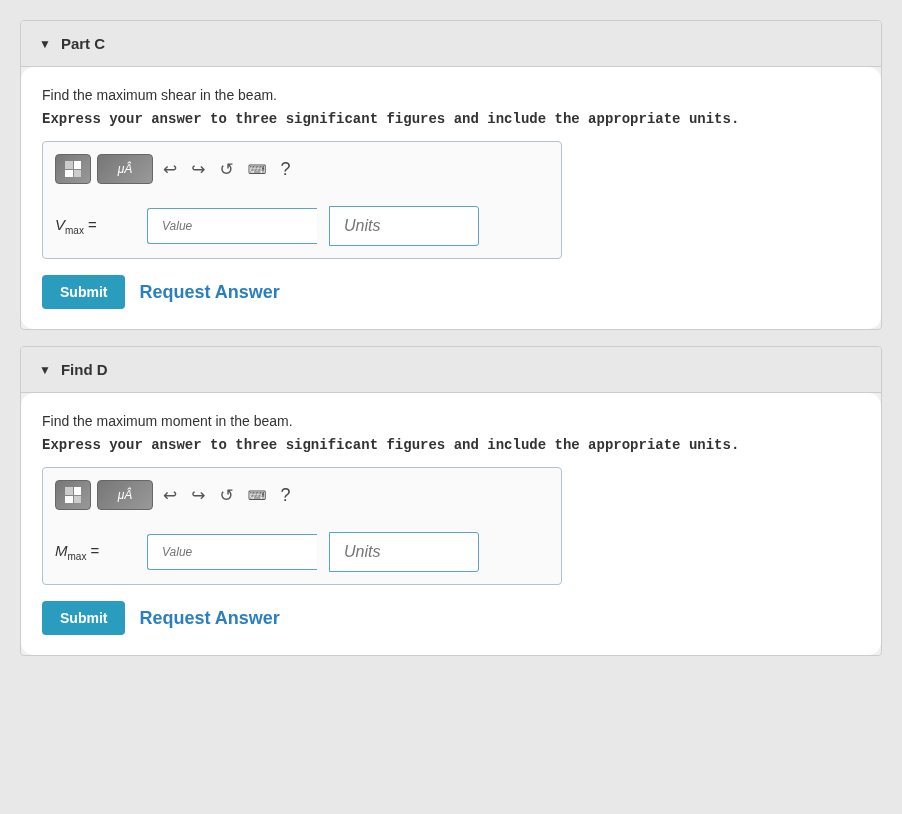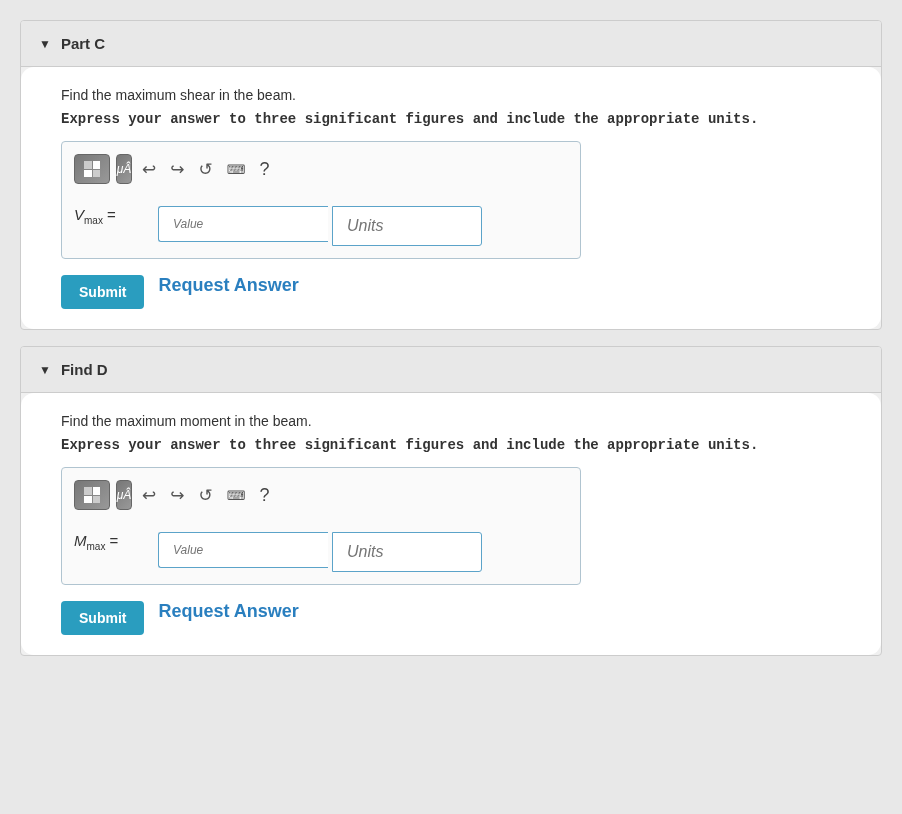--- a/index.html
+++ b/index.html
@@ -28,21 +28,21 @@
       font-size: 12px;
       color: #333;
     }
     .section-header .part-label {
       font-size: 15px;
       font-weight: bold;
       color: #333;
     }
     .section-body {
       background: #ffffff;
-      padding: 20px 24px 20px 40px;
+      padding: 20px 24px 20px 21px;
       border-radius: 13px;
     }
     .instruction-text {
       font-size: 14px;
       color: #333;
       margin-bottom: 8px;
     }
     .instruction-bold {
       font-size: 14px;
       font-weight: bold;
@@ -79,42 +79,42 @@
       justify-content: center;
     }
     .toolbar-btn.grid-btn {
       background: linear-gradient(135deg, #777 0%, #999 100%);
       width: 36px;
       height: 30px;
       font-size: 11px;
     }
     .toolbar-btn.mu-btn {
       background: linear-gradient(135deg, #777 0%, #999 100%);
-      width: 16px;
+      width: 56px;
       height: 30px;
       font-size: 12px;
       font-style: italic;
     }
     .toolbar-icon {
       background: none;
       border: none;
       cursor: pointer;
       font-size: 17px;
       color: #555;
       padding: 2px 4px;
     }
     .toolbar-icon.question {
       font-size: 18px;
       color: #444;
       font-weight: normal;
     }
     .input-row {
       display: flex;
-      align-items: flex-start;
-      gap: 4px;
+      align-items: center;
+      gap: 12px;
     }
     .eq-label {
       font-size: 15px;
       color: #333;
       margin-right: 10px;
       white-space: nowrap;
       min-width: 70px;
     }
     .eq-label sub {
       font-size: 10px;
@@ -137,21 +137,21 @@
       font-size: 16px;
       font-style: italic;
       color: #aaa;
       width: 150px;
       outline: none;
       background: white;
       border-radius: 0 3px 3px 0;
     }
     .action-row {
       display: flex;
-      align-items: flex-start;
+      align-items: center;
       gap: 14px;
       margin-top: 16px;
     }
     .submit-btn {
       background: #2a9dbf;
       color: white;
       border: none;
       border-radius: 4px;
       padding: 9px 18px;
       font-size: 14px;

